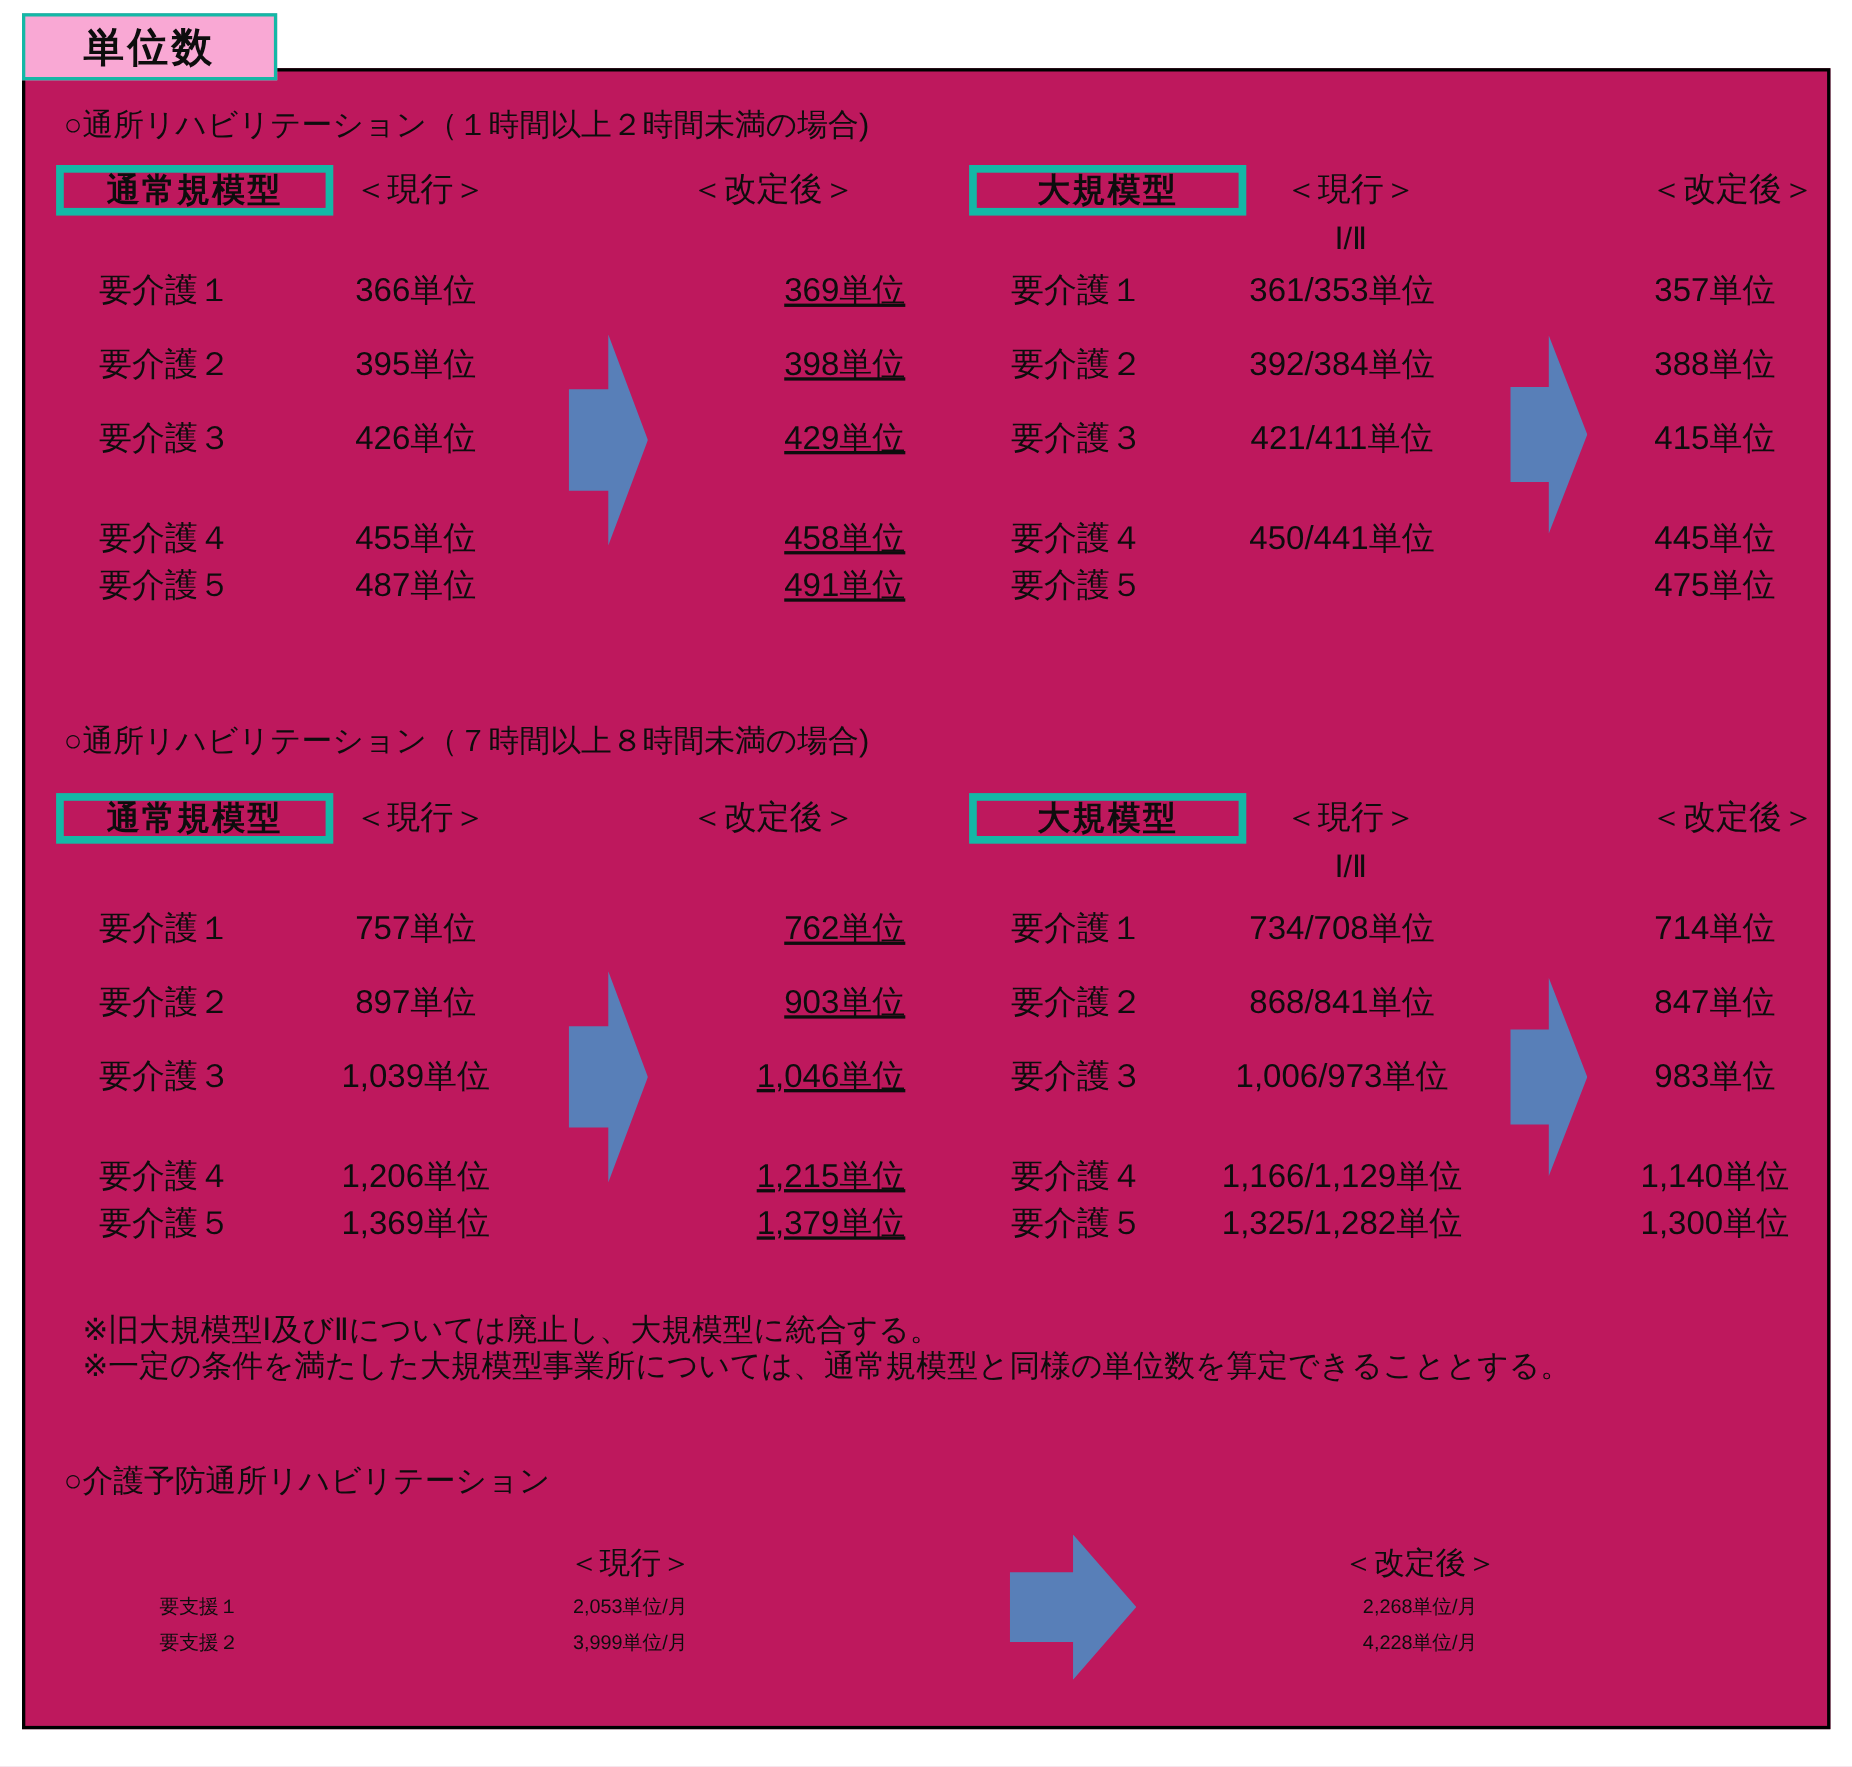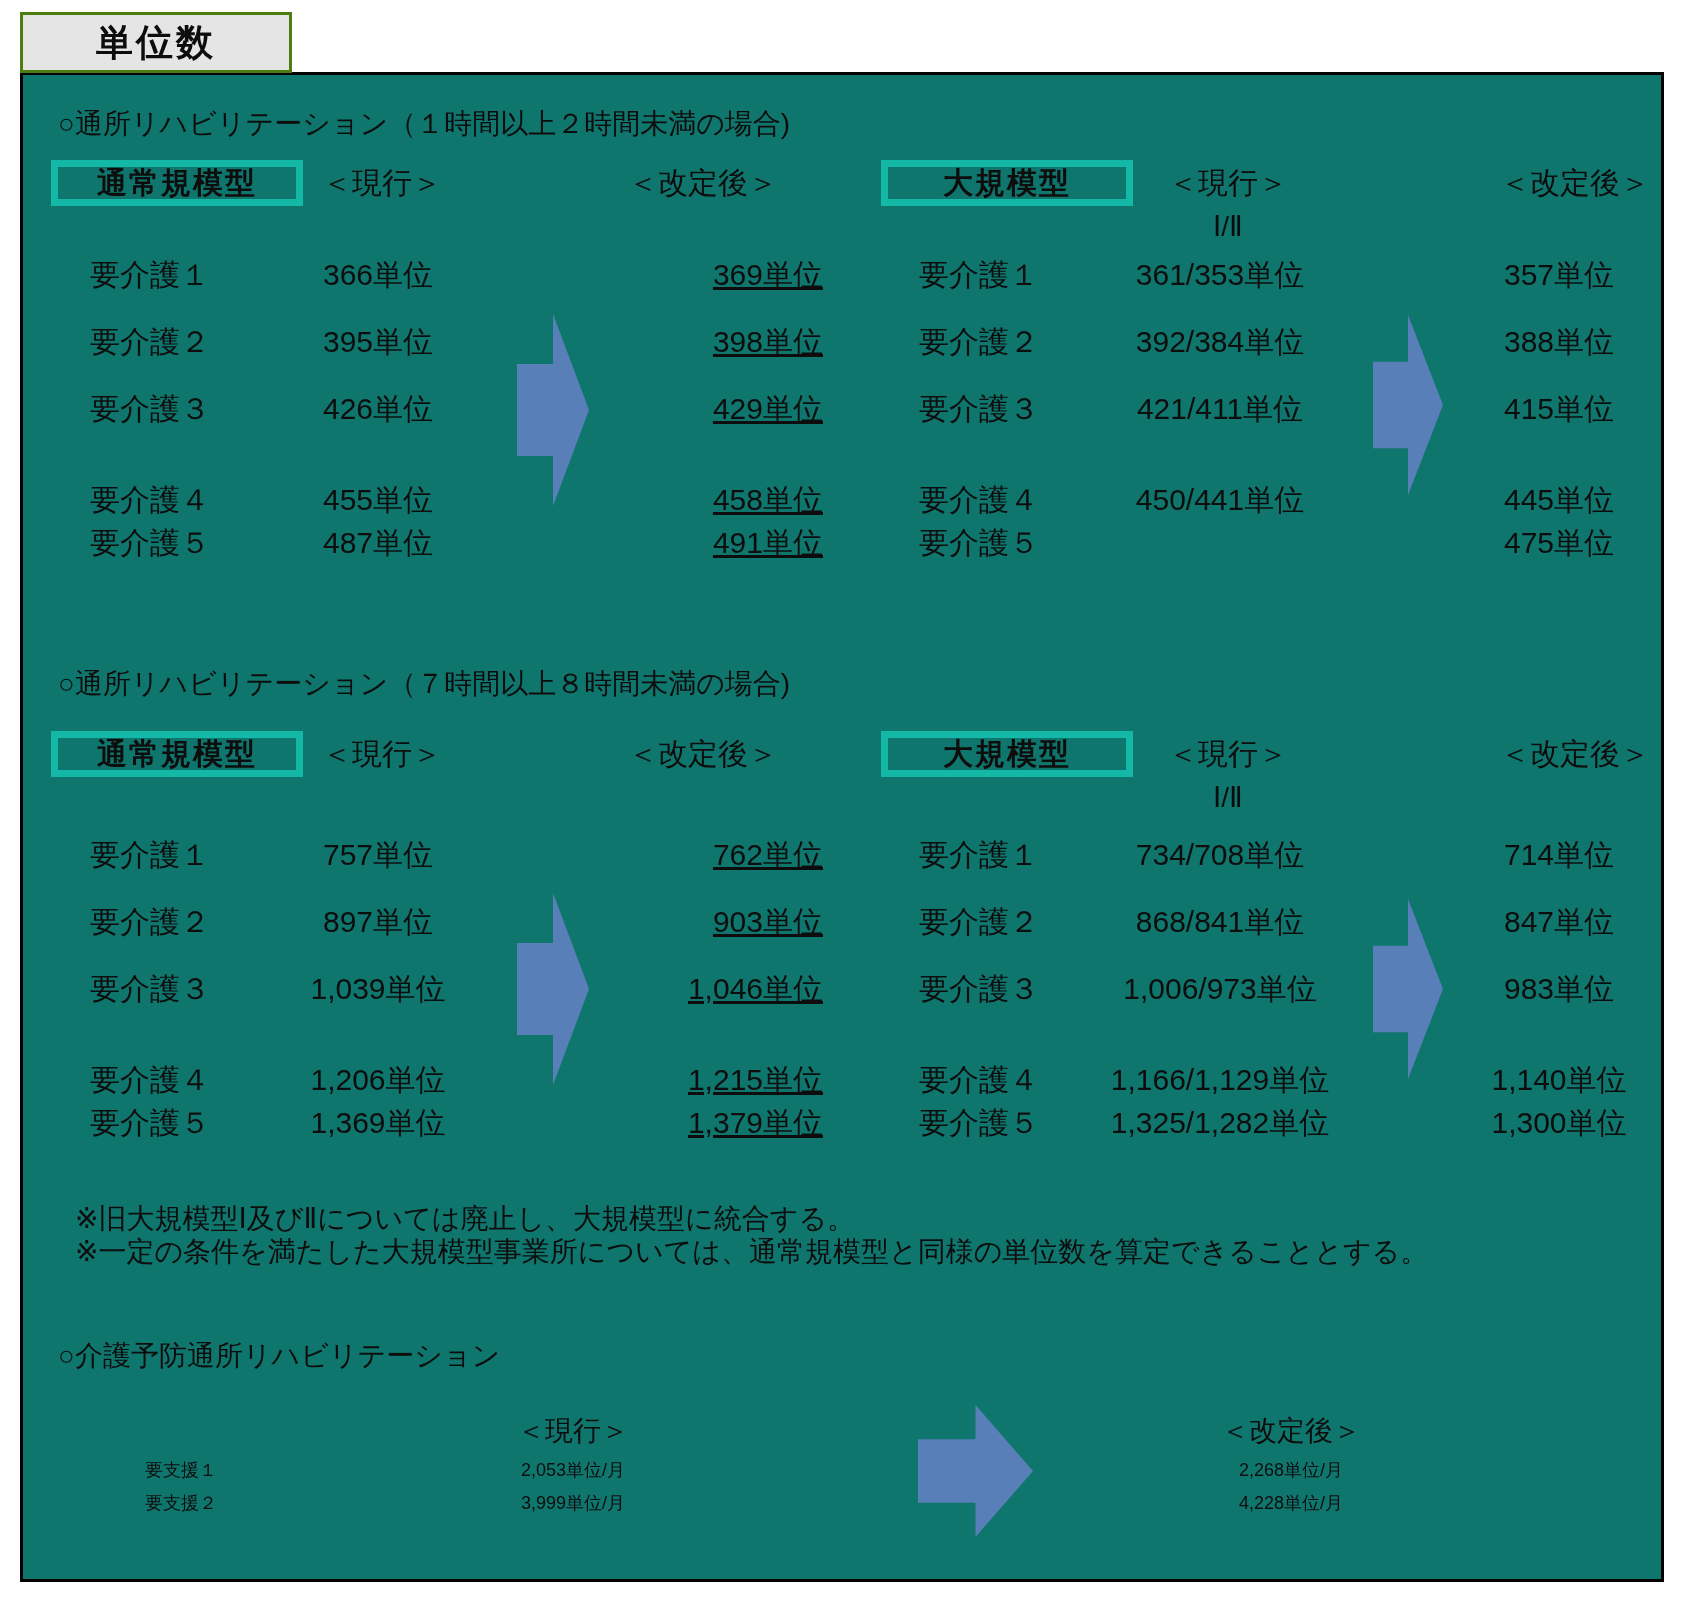--- a/index.html
+++ b/index.html
@@ -1,21 +1,21 @@
 <!DOCTYPE html>
 <html><head>
 <meta charset="utf-8">
 <style>
   html,body{margin:0;padding:0;background:#ffffff;}
   body{font-family:"Liberation Sans","DejaVu Sans",sans-serif;color:#0d0d0d;}
   .page{position:relative;width:1684px;height:1606px;background:#fff;overflow:hidden;}
-  .sheet{position:absolute;left:20px;top:72px;width:1644px;height:1510px;
-         border:3px solid #000;box-sizing:border-box;background:#0f766e;}
-  .title-box{position:absolute;left:20px;top:12px;width:272px;height:61px;background:#e5e5e5;
-         border:3px solid #4d7c0f;box-sizing:border-box;display:flex;align-items:center;justify-content:center;
+  .sheet{position:absolute;left:20px;top:62px;width:1644px;height:1510px;
+         border:3px solid #000;box-sizing:border-box;background:#be185d;}
+  .title-box{position:absolute;left:20px;top:12px;width:232px;height:61px;background:#f9a8d4;
+         border:3px solid #14b8a6;box-sizing:border-box;display:flex;align-items:center;justify-content:center;
          font-size:37px;font-weight:bold;z-index:2;letter-spacing:3px;}
   .sec-heading{position:absolute;font-size:28px;white-space:nowrap;}
   .type-box{position:absolute;width:252px;height:46px;border:7px solid #14b8a6;box-sizing:border-box;
          display:flex;align-items:center;justify-content:center;font-size:30px;font-weight:bold;letter-spacing:2px;}
   .colhdr{position:absolute;width:160px;height:46px;line-height:46px;text-align:center;font-size:30px;white-space:nowrap;}
   .subhdr{position:absolute;width:160px;height:34px;line-height:34px;text-align:center;font-size:28px;white-space:nowrap;}
   .rows{position:absolute;left:0;width:100%;}
   .row{position:absolute;left:0;width:100%;height:40px;line-height:40px;font-size:30px;padding-left:23px;}
   .r0{top:0;}.r1{top:67px;}.r2{top:134px;}.r3{top:201px;margin-top:24px;}.r4{top:268px;}
   .cell{position:absolute;white-space:nowrap;}

